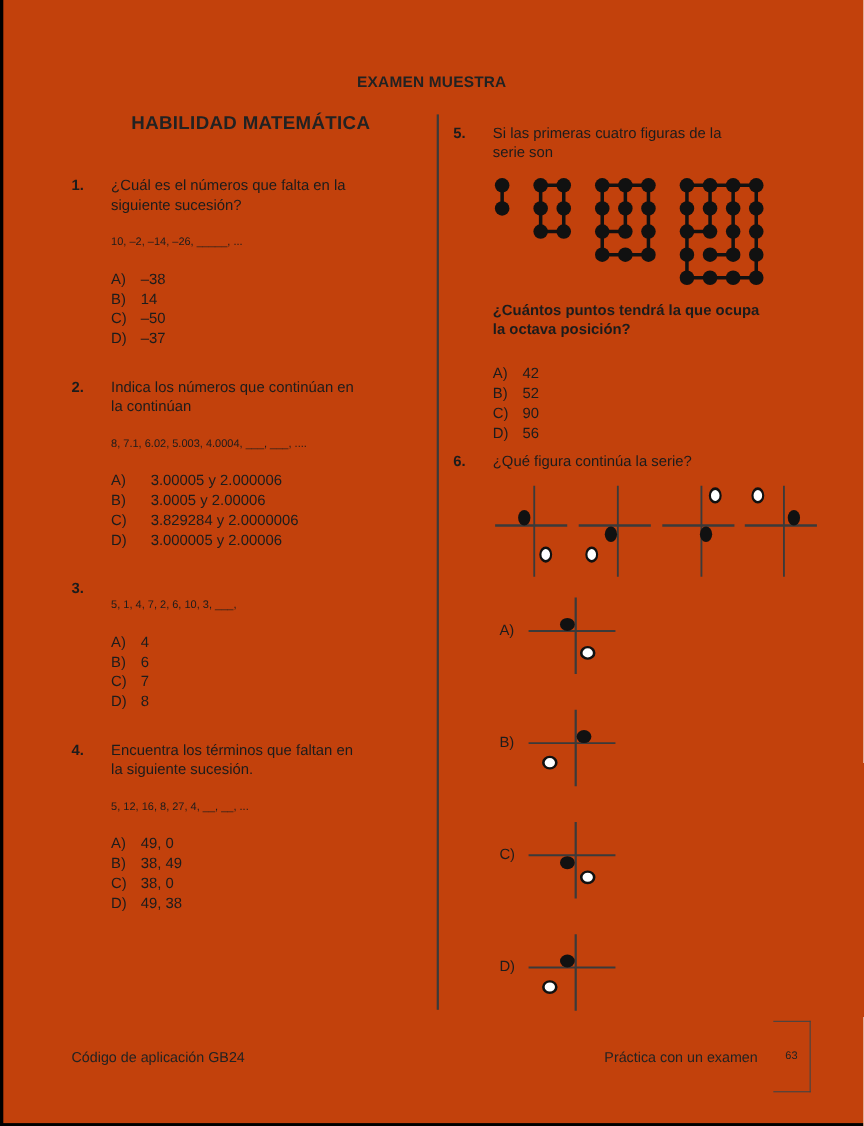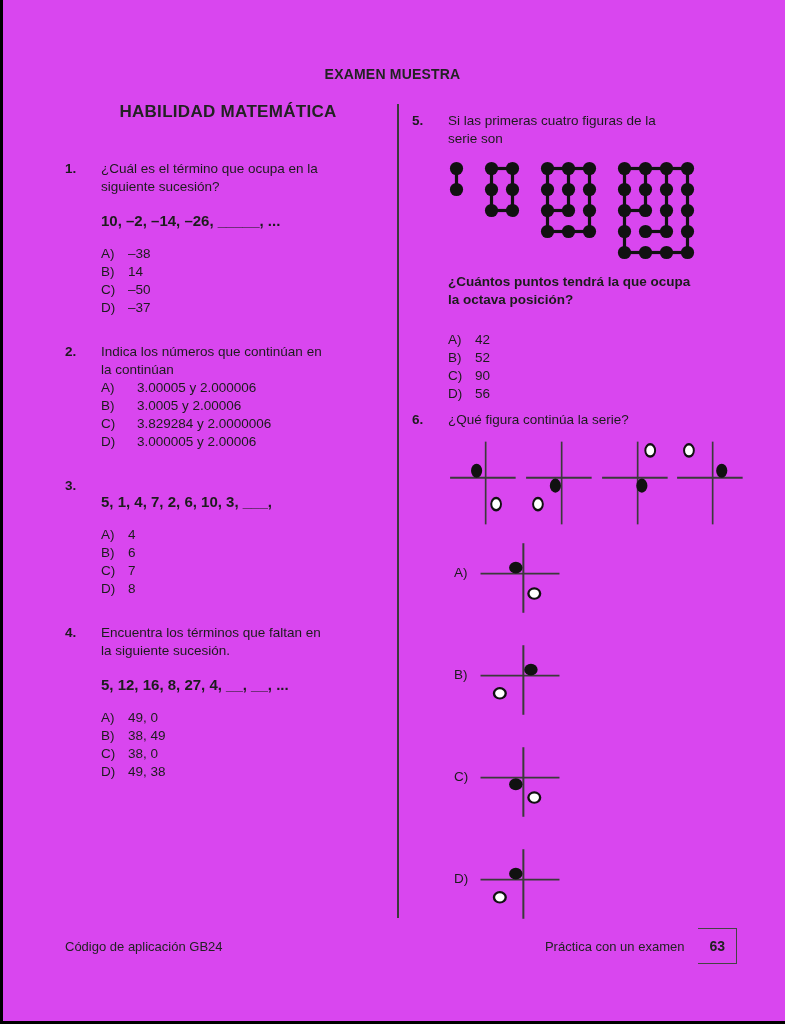--- a/index.html
+++ b/index.html
@@ -1,69 +1,69 @@
 <!DOCTYPE html>
 <html><head>
 <meta charset="utf-8">
 <style>
   html,body{margin:0;padding:0;background:#fff;}
   .sheet{
-    position:relative;width:785px;height:1024px;background:#d946ef;overflow:hidden;
+    position:relative;width:785px;height:1024px;background:#c2410c;overflow:hidden;
     font-family:"Liberation Sans",sans-serif;color:#1c1c1c;
   }
   .edge-left{position:absolute;left:0;top:0;bottom:0;width:3px;background:#000;}
   .edge-bottom{position:absolute;left:0;right:0;bottom:0;height:3px;background:#000;}
   .header{position:absolute;top:66px;left:0;right:0;text-align:center;
     font-weight:bold;font-size:14px;letter-spacing:.2px;color:#222;}
   .divider{position:absolute;left:397px;top:104px;height:814px;width:1.5px;background:#3a3a3a;}
   .col-left{position:absolute;left:65px;top:102px;width:326px;}
   .col-right{position:absolute;left:412px;top:102px;width:333px;}
   .sec-title{margin:0;text-align:center;font-size:17px;font-weight:bold;letter-spacing:.3px;color:#222;}
   .q{display:flex;margin-top:26px;}
   .q.first-left{margin-top:38px;}
   .q.first-right{margin-top:10px;}
   .q.second-right{margin-top:8px;}
   .qnum{width:36px;font-weight:bold;font-size:13.5px;line-height:18px;flex:none;}
   .qbody{flex:1;min-width:0;}
   .qtext{font-weight:normal;font-size:13.5px;line-height:18px;}
-  .qseq{font-weight:bold;font-size:15px;line-height:18px;margin:16px 0 15px 0;}
+  .qseq{font-weight:normal;font-size:10px;line-height:18px;margin:16px 0 15px 0;}
   .opts{font-size:13.5px;line-height:18px;}
   .opt{display:flex;}
   .opt-label{width:27px;flex:none;}
   .opts.wide .opt-label{width:36px;}
   .figure-row{display:flex;align-items:flex-start;gap:18px;margin:12px 0 12px 0;}
   .qtext2{font-weight:bold;font-size:13.5px;line-height:18px;margin-bottom:22px;}
   .series-row{display:flex;align-items:flex-start;gap:6px;margin:10px 0 14px 0;}
   .copt{display:flex;align-items:flex-start;margin-bottom:28px;}
   .copt-label{width:24px;margin-top:24px;font-size:13.5px;flex:none;margin-left:6px;}
   .footer{position:absolute;left:65px;right:48px;top:928px;display:flex;
     justify-content:space-between;align-items:center;font-size:13px;color:#222;}
   .f-right{display:flex;align-items:center;}
-  .pagebox{display:inline-block;margin-left:14px;padding:9px 11px;font-size:14px;
-    border-top:1.5px solid #444;border-right:1.5px solid #444;border-bottom:1.5px solid #444;font-weight:bold;}
+  .pagebox{display:inline-block;margin-left:14px;padding:26px 11px;font-size:10px;
+    border-top:1.5px solid #444;border-right:1.5px solid #444;border-bottom:1.5px solid #444;}
   svg{display:block;}
 </style>
 </head>
 <body>
 
 <div class="sheet">
   <div class="edge-left"></div>
   <div class="edge-bottom"></div>
 
   <div class="header">EXAMEN MUESTRA</div>
   <div class="divider"></div>
 
   <div class="col-left">
     <h1 class="sec-title">HABILIDAD MATEMÁTICA</h1>
 
     <div class="q first-left">
       <div class="qnum">1.</div>
       <div class="qbody">
         <div class="qtext">
-          <div>¿Cuál es el término que ocupa en la</div>
+          <div>¿Cuál es el números que falta en la</div>
           <div>siguiente sucesión?</div>
         </div>
         <div class="qseq">10, –2, –14, –26, _____, ...</div>
         <div class="opts">
           <div class="opt">
               <span class="opt-label">A)</span>
               <span>–38</span>
             </div>
           <div class="opt">
               <span class="opt-label">B)</span>
@@ -81,20 +81,21 @@
       </div>
     </div>
 
     <div class="q">
       <div class="qnum">2.</div>
       <div class="qbody">
         <div class="qtext">
           <div>Indica los números que continúan en</div>
           <div>la continúan</div>
         </div>
+        <div class="qseq">8, 7.1, 6.02, 5.003, 4.0004, ___, ___, ....</div>
         <div class="opts wide">
           <div class="opt">
               <span class="opt-label">A)</span>
               <span>3.00005 y 2.000006</span>
             </div>
           <div class="opt">
               <span class="opt-label">B)</span>
               <span>3.0005 y 2.00006</span>
             </div>
           <div class="opt">

